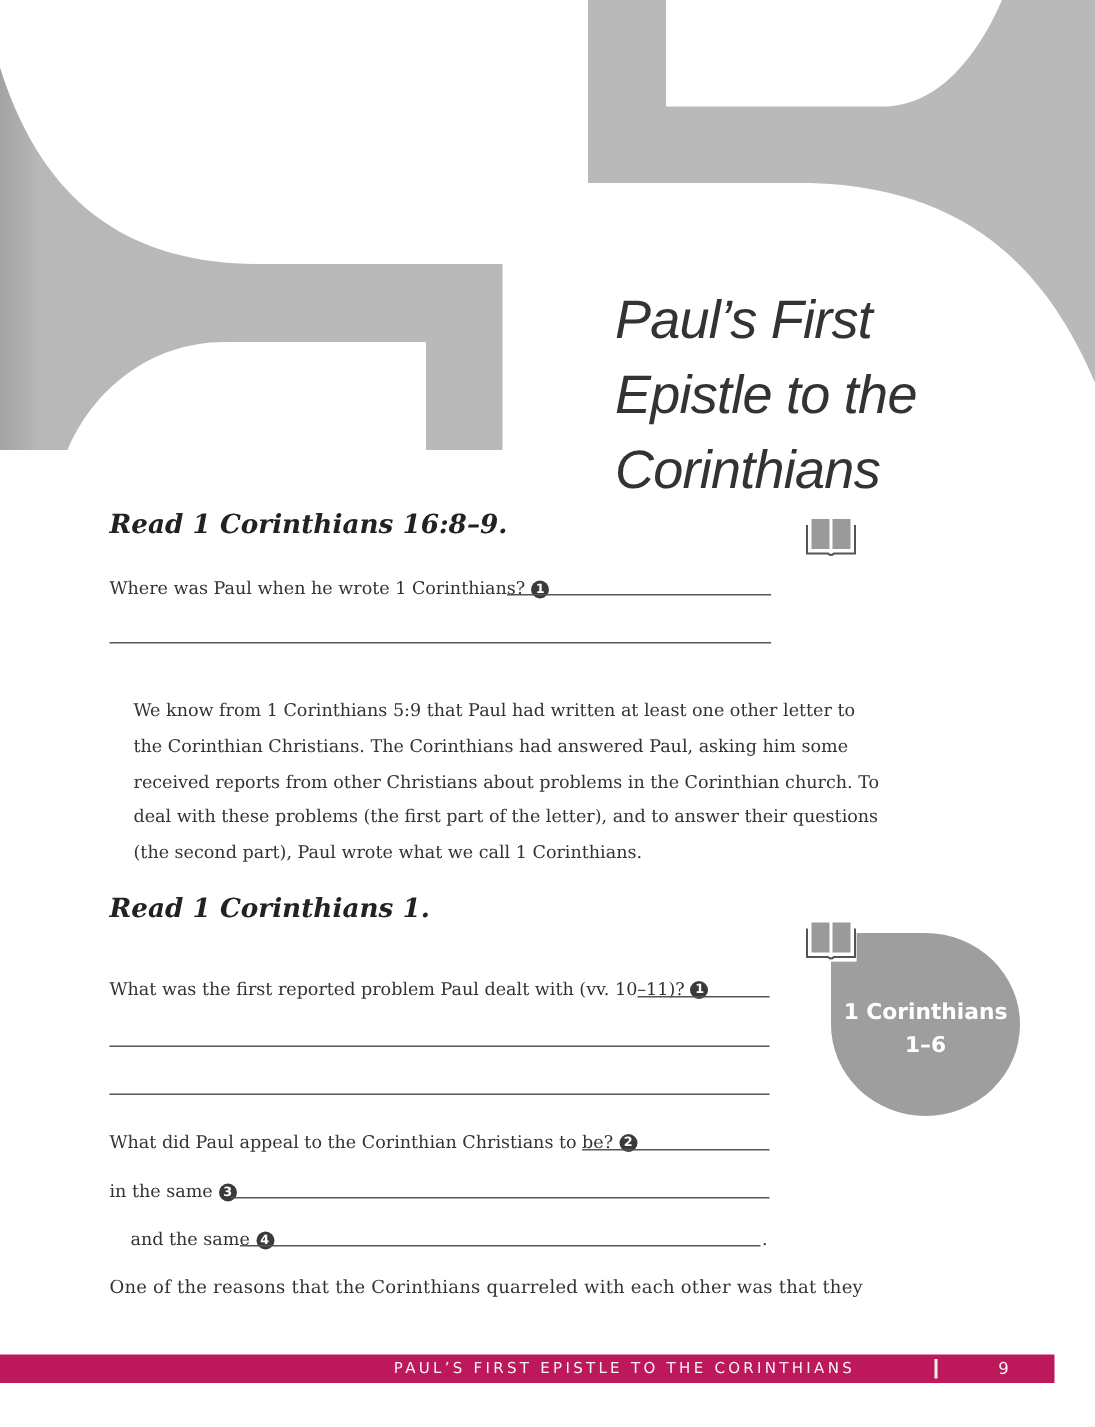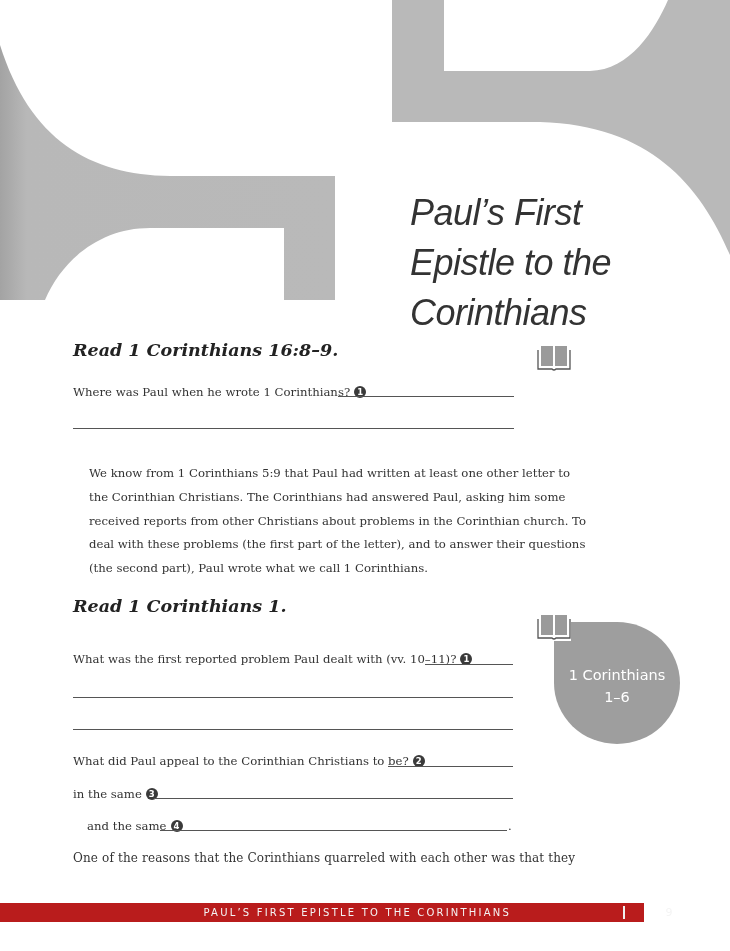--- a/index.html
+++ b/index.html
@@ -38,27 +38,27 @@
       position:absolute; left:73px; top:446px; width:440px; margin:16px;
       font-size:11.7px; line-height:23.8px; color:#333;
       text-align:justify;
     }
     .para span { display:block; white-space:nowrap; text-align-last:justify; }
     .para span.last { text-align-last:left; }
     .book-icon { position:absolute; width:34px; height:28px; }
     .tab-badge { position:absolute; left:554px; top:622px; width:126px; height:122px; }
     .tab-badge-text {
       position:absolute; left:554px; top:664px; width:126px; text-align:center;
-      font-family:"DejaVu Sans", "Liberation Sans", sans-serif; font-weight:normal;
+      font-family:"DejaVu Sans", "Liberation Sans", sans-serif; font-weight:bold;
       color:#ffffff; font-size:14.5px; line-height:22px;
     }
     .tab-badge-text span { display:block; }
     .footer {
-      position:absolute; left:0; top:903px; width:644px; height:19px;
-      background:#b91c1c;
+      position:absolute; left:0; top:903px; width:703px; height:19px;
+      background:#be185d;
     }
     .footer-title {
       position:absolute; right:133px; top:2px;
       font-family:"DejaVu Sans", "Liberation Sans", sans-serif;
       font-size:10px; letter-spacing:2.2px; color:#f4f4f4; line-height:15px;
     }
     .footer-sep {
       position:absolute; left:623px; top:3px; width:1.5px; height:13px; background:#f0f0f0;
     }
     .footer-page {

